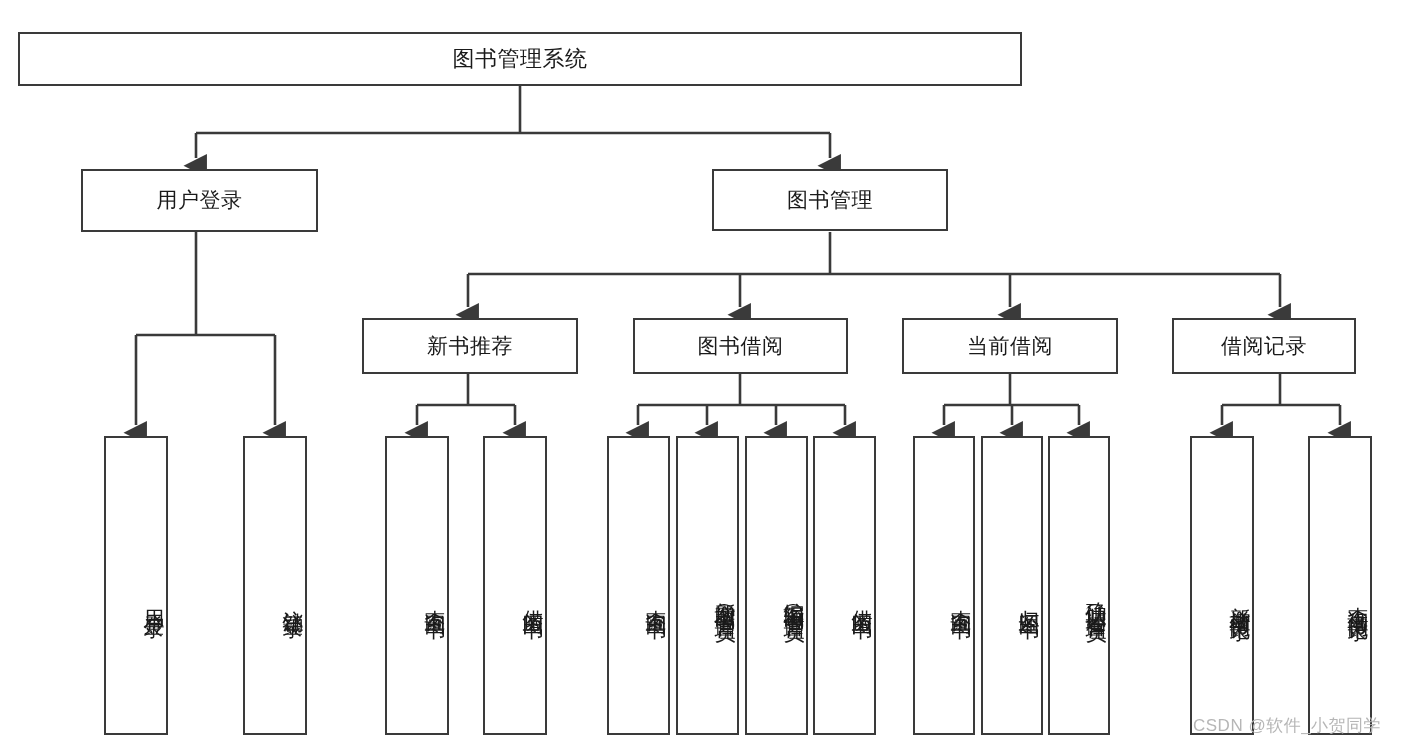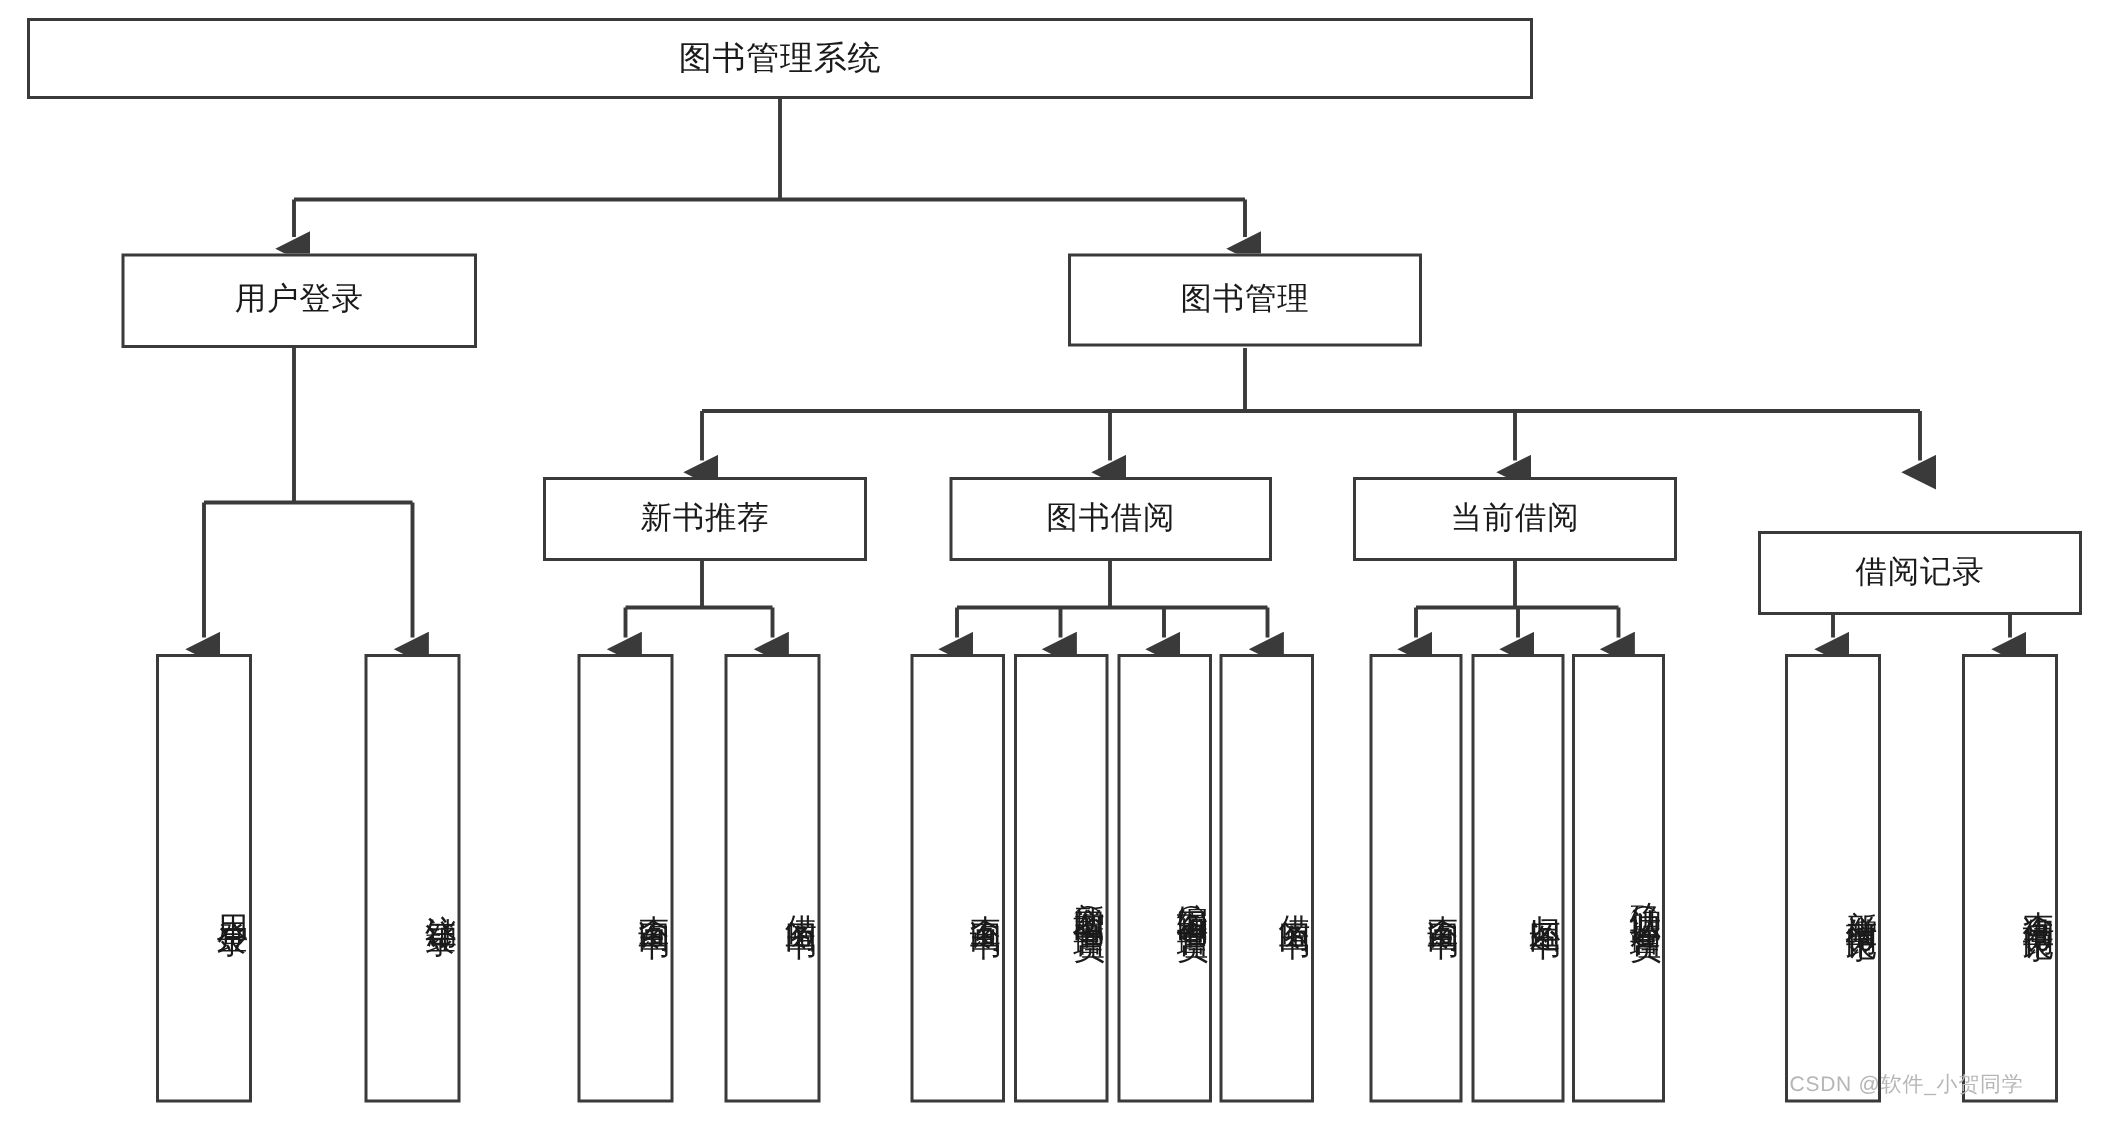--- a/index.html
+++ b/index.html
@@ -38,40 +38,41 @@
     text-align: center;
     line-height: 1.18;
     z-index: 2;
   }
   .node-h {
     font-size: 21px;
     letter-spacing: 0.5px;
   }
   .node-root {
     font-size: 22px;
+    margin-top: 20px;
   }
   .node-v {
     writing-mode: vertical-rl;
     text-orientation: upright;
     font-size: 21px;
     letter-spacing: 3px;
     padding-top: 26px;
     align-items: flex-start;
     justify-content: center;
   }
   .node-v .vlabel {
     writing-mode: vertical-rl;
     text-orientation: upright;
     display: block;
   }
   .watermark {
     position: absolute;
     left: 1193px;
     top: 714px;
-    font-size: 14px;
+    font-size: 17px;
     color: #b6b6b6;
     letter-spacing: 0.5px;
     white-space: nowrap;
     z-index: 3;
   }
 </style>
 </head>
 <body>
 
 <div id="canvas">
@@ -139,21 +140,21 @@
 
   <div class="node node-h" style="left:633px; top:318px; width:215px; height:56px;">
     <span>图书借阅</span>
   </div>
   <div class="node node-h" style="left:362px; top:318px; width:216px; height:56px;">
     <span>新书推荐</span>
   </div>
   <div class="node node-h" style="left:902px; top:318px; width:216px; height:56px;align-items:center;">
     <span>当前借阅</span>
   </div>
-  <div class="node node-h" style="left:1172px; top:318px; width:216px; height:56px;margin-top:36px;">
+  <div class="node node-h" style="left:1172px; top:318px; width:184px; height:56px;">
     <span>借阅记录</span>
   </div>
 
   <div class="node node-v" style="left:104px; top:436px; width:64px; height:299px;">
     <span class="vlabel">用户登录</span>
   </div>
   <div class="node node-v" style="left:243px; top:436px; width:64px; height:299px;">
     <span class="vlabel">注销登录</span>
   </div>
 

